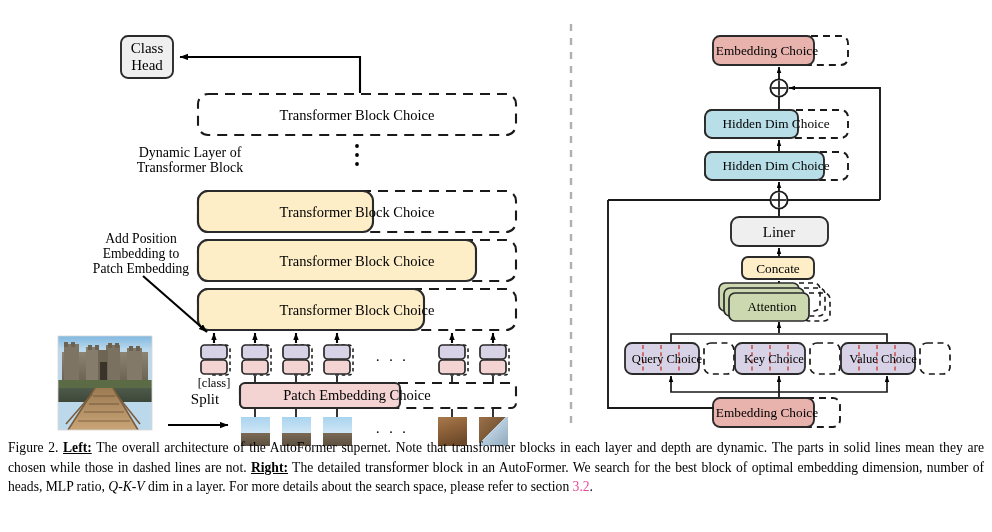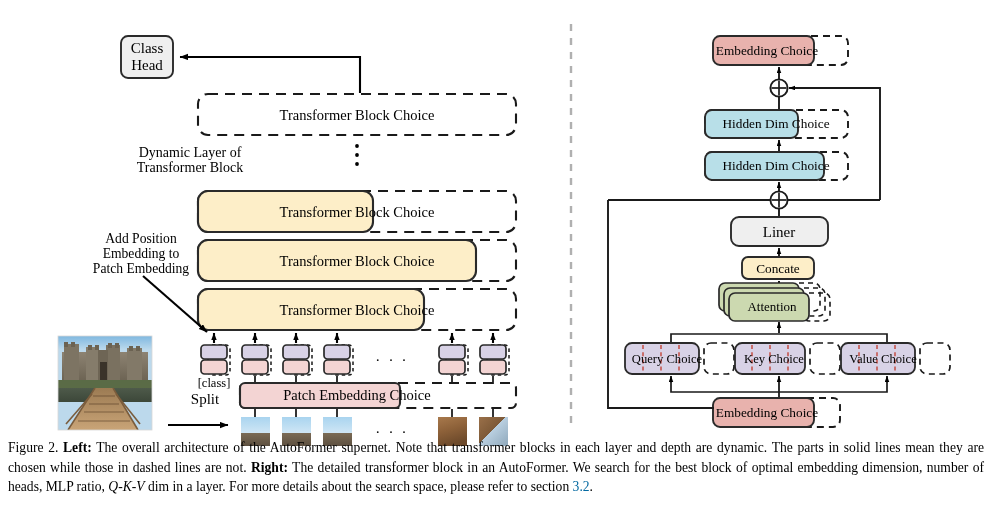--- a/index.html
+++ b/index.html
@@ -1,22 +1,22 @@
 <!DOCTYPE html>
 <html><head>
 <meta charset="utf-8">
 <style>
   html,body{margin:0;padding:0;background:#fff;}
   body{width:992px;height:532px;font-family:"Liberation Serif",serif;color:#000;overflow:hidden;}
   #fig{position:relative;width:992px;height:381px;}
   svg#canvas{position:absolute;left:0;top:0;width:992px;height:532px;}
   .cap{position:absolute;left:8px;top:438px;width:976px;font-size:13.6px;line-height:1.44;text-align:justify;}
-  .cap b{font-weight:bold;}
+  .cap b{font-weight:bold;text-decoration:underline;}
   .cap i{font-style:italic;}
-  .red{color:#0369a1;}
+  .red{color:#ec4899;}
   .ul{text-decoration:none;}
 </style>
 </head>
 <body>
 
 <div id="fig">
 
   <svg id="canvas" viewBox="0 0 992 532">
     <defs>
       <marker id="arrH" markerWidth="9" markerHeight="9" refX="8.2" refY="3.2" orient="auto" markerUnits="userSpaceOnUse">

